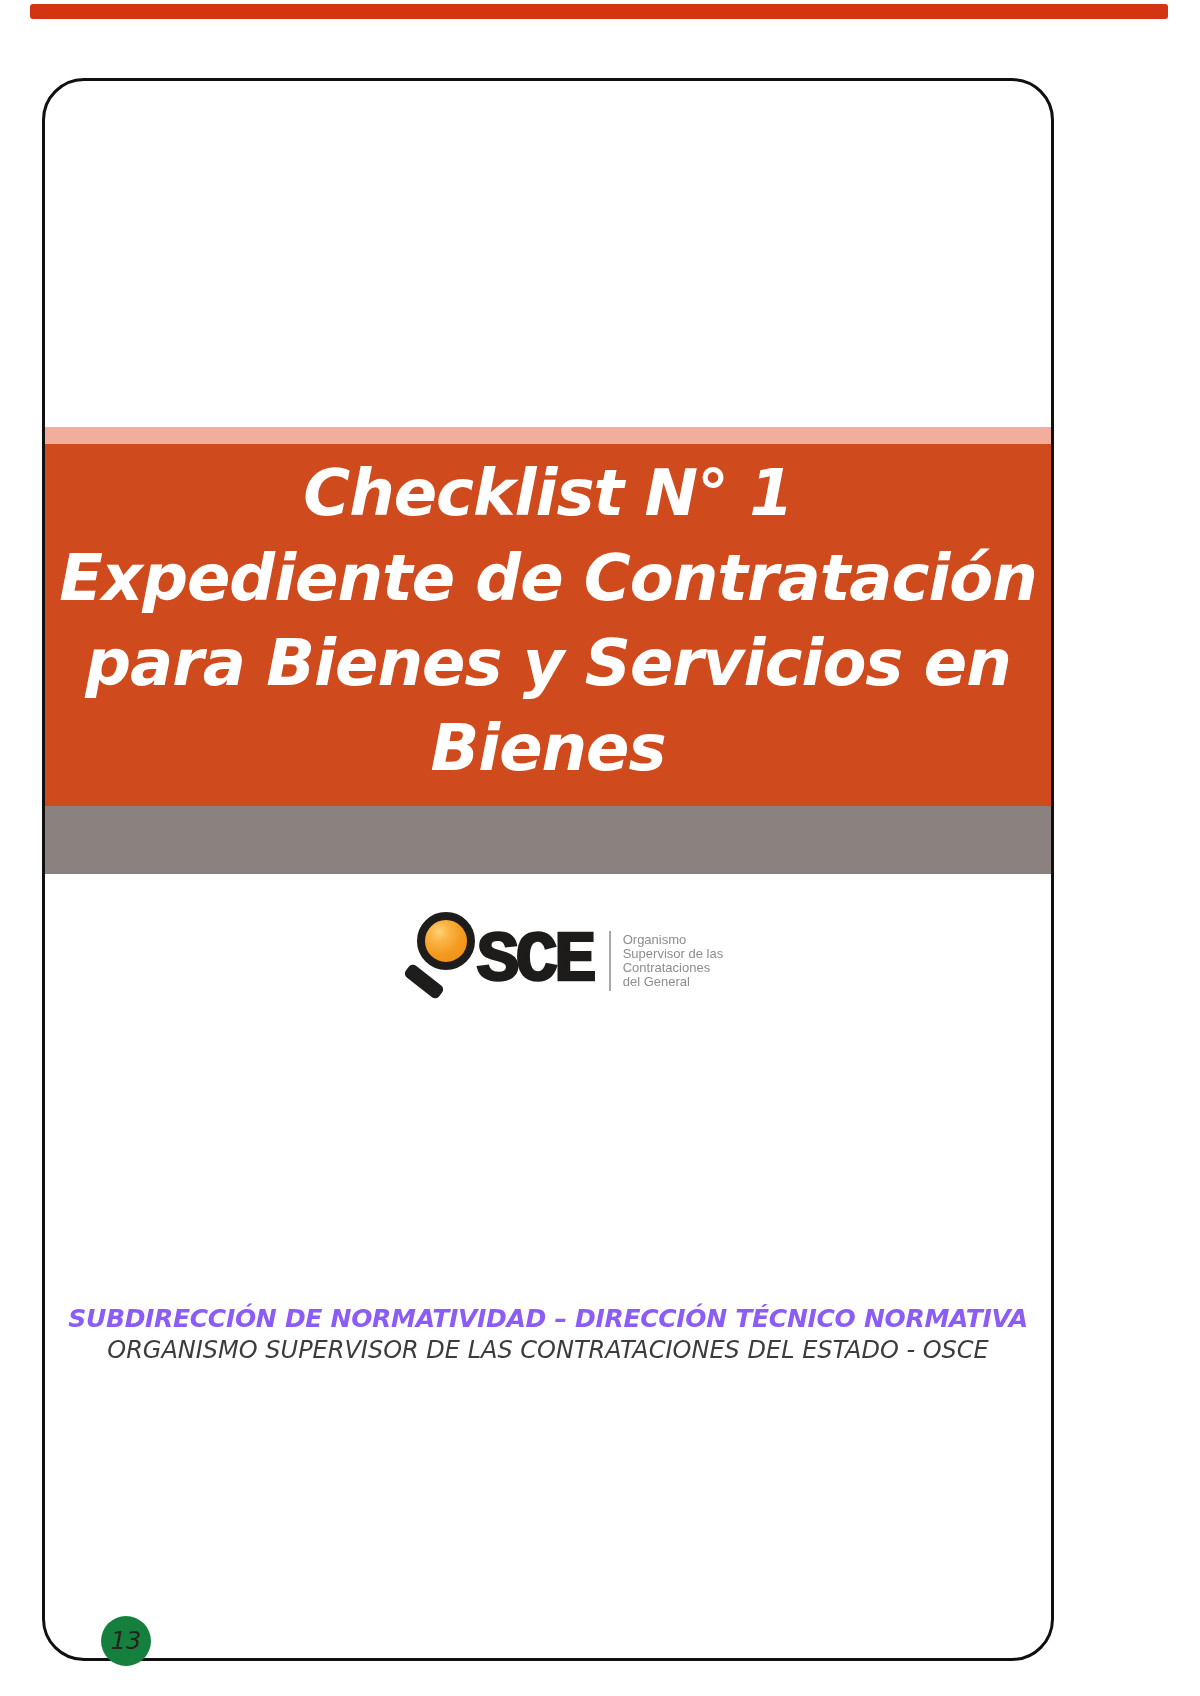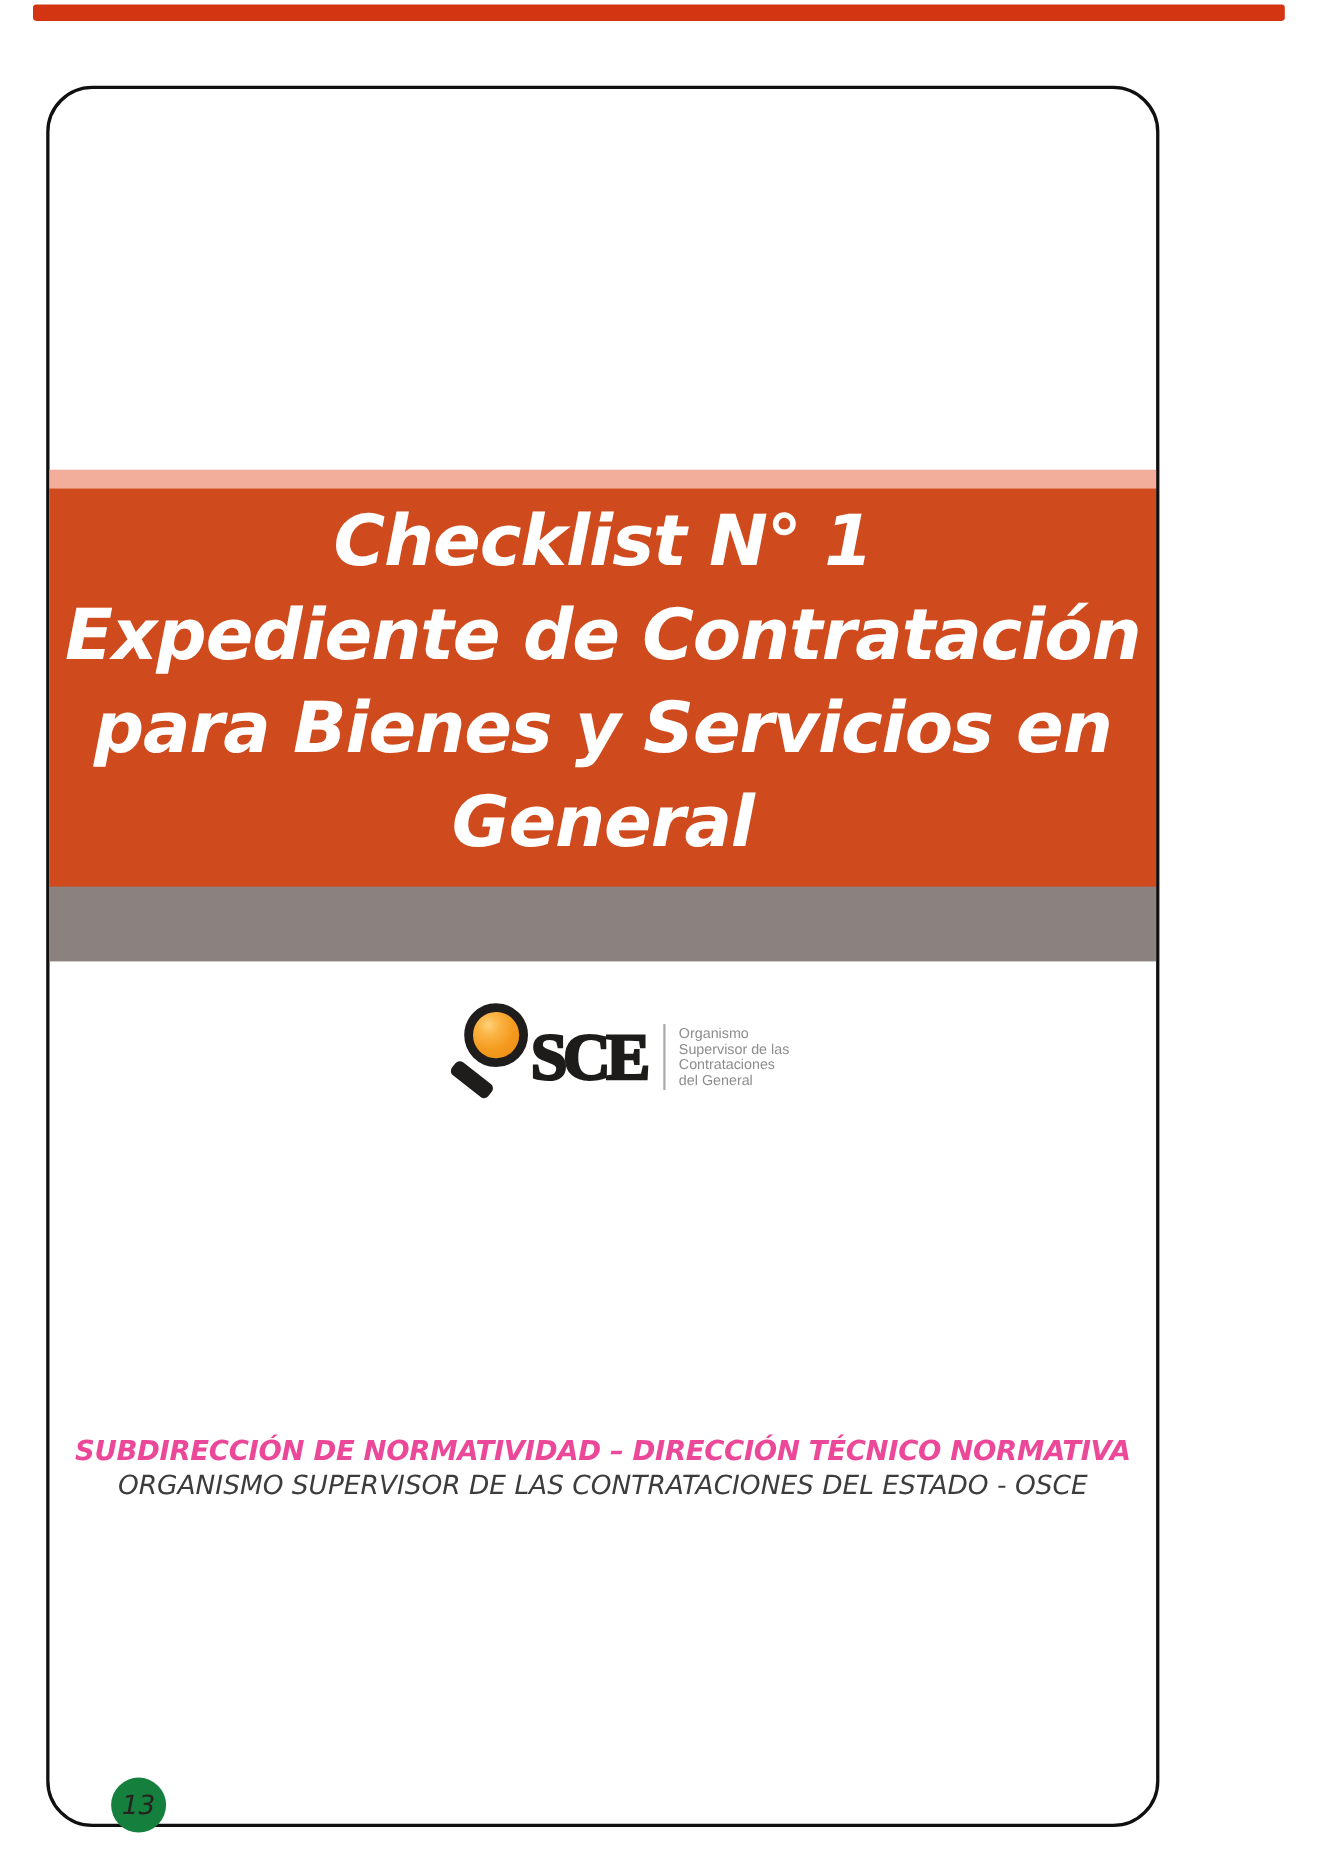--- a/index.html
+++ b/index.html
@@ -29,32 +29,32 @@
 
   
   .logo{position:absolute;left:0;right:0;top:824px;height:112px;
         display:flex;align-items:center;justify-content:center;transform:translateX(14px);}
   .magnifier{position:relative;width:76px;height:106px;flex:0 0 auto;}
   .lens{position:absolute;right:2px;top:4px;width:42px;height:42px;border-radius:50%;
         border:8px solid #1e1d1b;
         background:radial-gradient(circle at 34% 28%,#ffd27a 0%,#fbb648 22%,#f49b1f 55%,#ea8c10 100%);}
   .handle{position:absolute;left:2px;top:66px;width:42px;height:15px;background:#1e1d1b;
           border-radius:5px;transform:rotate(38deg);}
-  .acronym{font-family:Liberation Serif, serif;font-weight:bold;font-size:60px;
+  .acronym{font-family:Liberation Mono, monospace;font-weight:bold;font-size:71px;
            line-height:1;letter-spacing:-4px;color:#1d1c1a;-webkit-text-stroke:2.5px #1d1c1a;
            margin-left:0px;}
   .logo-divider{width:2px;height:60px;background:#a8a8a8;margin:0 12px 0 16px;flex:0 0 auto;}
   .tagline{display:flex;flex-direction:column;justify-content:center;}
   .tagline-line{font-family:"Liberation Sans",sans-serif;font-size:13px;line-height:14px;
                 color:#8d8d8d;}
 
   
   .footer{position:absolute;left:0;top:1222px;width:100%;text-align:center;}
   .footer-line1{font-style:italic;font-weight:bold;font-size:25px;line-height:32px;
-                color:#ec4899;letter-spacing:-0.3px;white-space:nowrap;}
+                color:#8b5cf6;letter-spacing:-0.3px;white-space:nowrap;}
   .footer-line2{font-style:italic;font-size:24px;line-height:30px;color:#3c3c3c;
                 white-space:nowrap;}
 
   
   .page-number{position:absolute;left:56px;top:1535px;width:50px;height:50px;border-radius:50%;
                background:#15803d;display:flex;align-items:center;justify-content:center;
                font-style:italic;font-size:24px;color:#26221f;text-align:right;}
 </style>
 </head>
 <body>
@@ -64,21 +64,21 @@
   <div class="top-bar"></div>
 
   <div class="page">
 
     <div class="banner">
       <div class="banner-strip"></div>
       <div class="banner-main">
         <div class="title-line">Checklist N° 1</div>
         <div class="title-line">Expediente de Contratación</div>
         <div class="title-line">para Bienes y Servicios en</div>
-        <div class="title-line">General</div>
+        <div class="title-line">Bienes</div>
       </div>
     </div>
 
     <div class="gray-bar"></div>
 
     <div class="logo">
       <div class="magnifier">
         <div class="handle"></div>
         <div class="lens"></div>
       </div>

